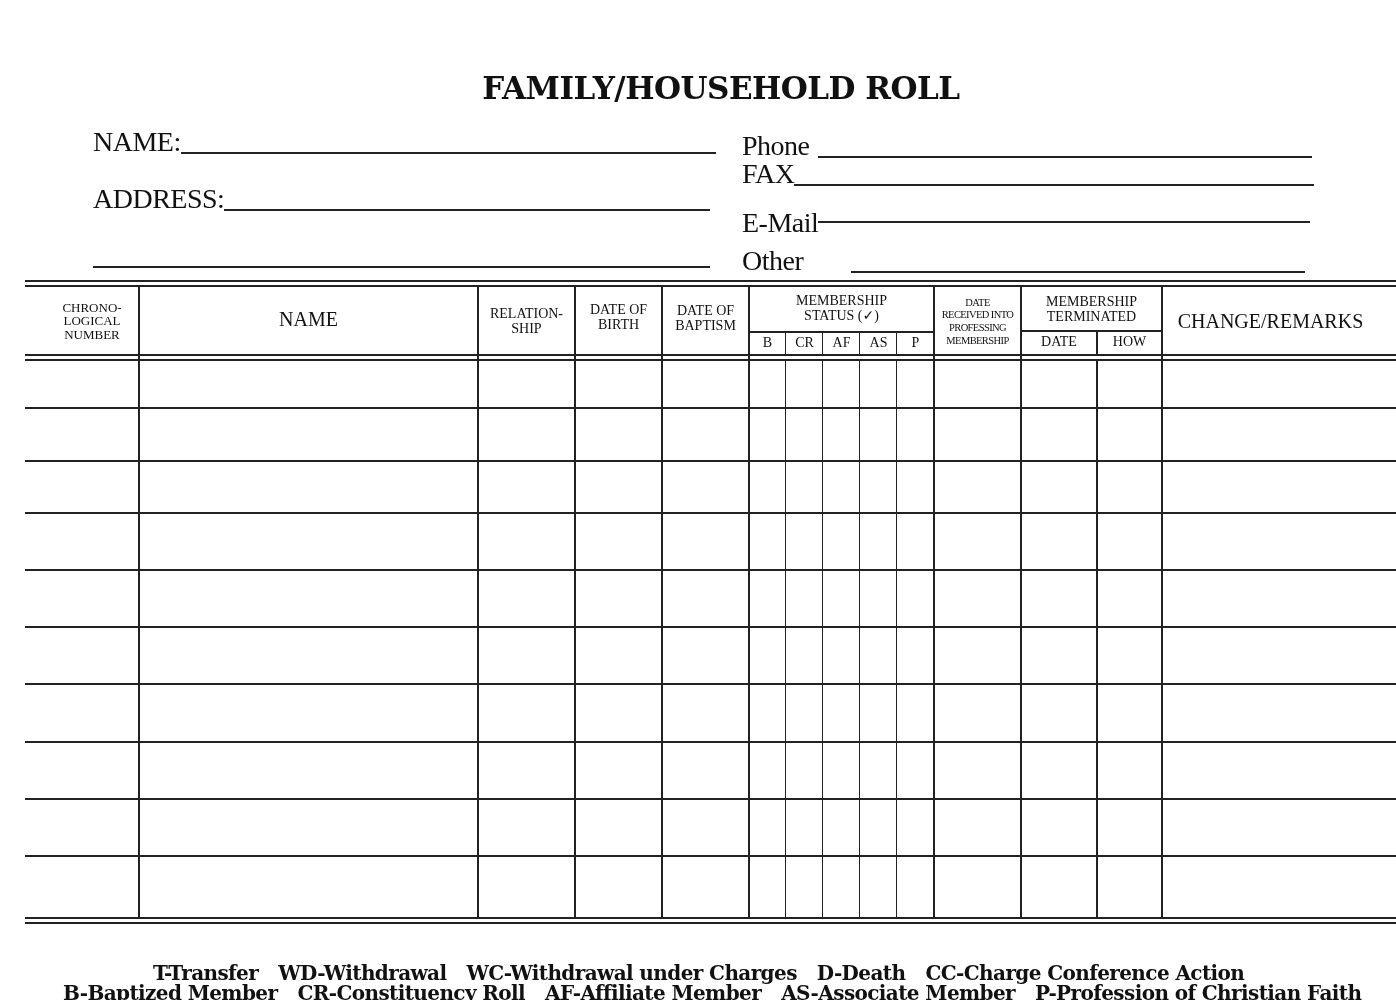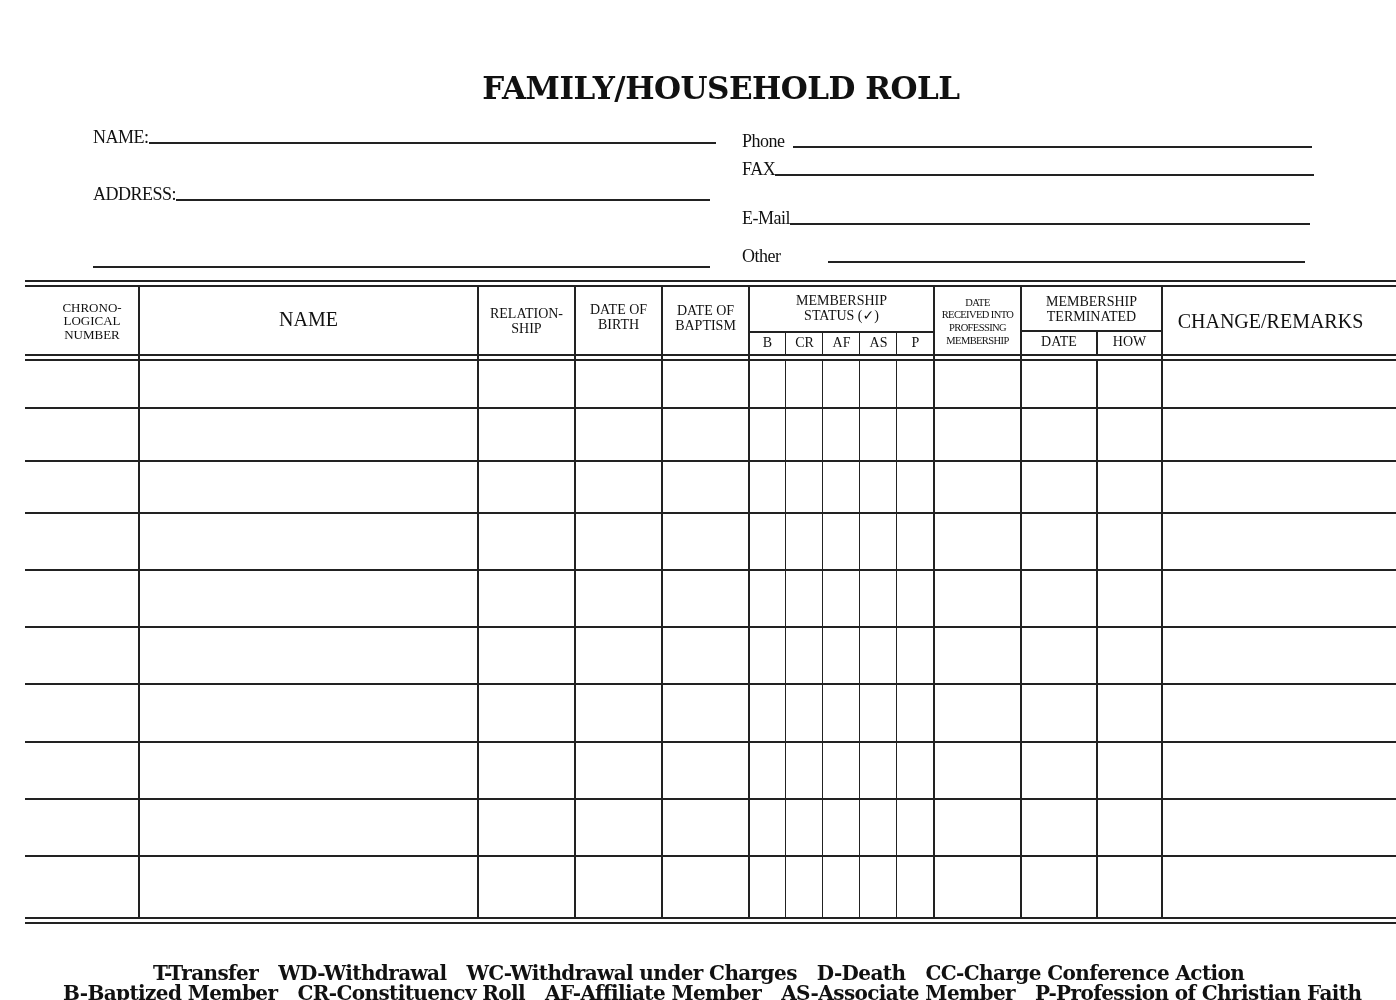--- a/index.html
+++ b/index.html
@@ -1,18 +1,18 @@
 <!DOCTYPE html>
 <html><head>
 <meta charset="utf-8">
 <style>
   html, body { margin:0; padding:0; background:#ffffff; }
   body { width:1396px; height:1000px; position:relative; overflow:hidden; color:#111; font-family:"DejaVu Serif", serif; }
   .title { position:absolute; left:0; width:1442px; top:70px; text-align:center; font-family:"DejaVu Serif", serif; font-weight:bold; font-size:31px; letter-spacing:-0.5px; color:#111; }
-  .field { position:absolute; display:flex; align-items:flex-end; font-size:18px; font-family:"Liberation Serif", serif; }
+  .field { position:absolute; display:flex; align-items:flex-end; font-size:28px; font-family:"Liberation Serif", serif; }
   .field .lbl { white-space:nowrap; line-height:1; letter-spacing:-0.5px; }
   .field .line { flex:1; border-bottom:2px solid #222; height:0; margin-bottom:2px; }
   .hr { position:absolute; left:25px; right:0; height:0; border-top:2px solid #222; }
   .vl { position:absolute; width:0; border-left:2px solid #222; }
   .thin { border-left-width:1.5px; }
   .hl { position:absolute; height:0; border-top:2px solid #222; }
   .hd { position:absolute; text-align:center; font-family:"Liberation Serif", serif; color:#111; line-height:1.05; display:flex; align-items:center; justify-content:center; }
   .hd-sm { font-size:14px; }
   .hd-xs { font-size:10.5px; letter-spacing:-0.6px; line-height:1.2; }
   .hd-lg { font-size:20px; }
@@ -38,21 +38,21 @@
 </div>
 
 <div class="field" style="left:742px; top:132px; width:570px;gap:8px;">
   <span class="lbl">Phone</span>
   <span class="line"></span>
 </div>
 <div class="field" style="left:742px; top:160px; width:572px;">
   <span class="lbl">FAX</span>
   <span class="line"></span>
 </div>
-<div class="field" style="left:742px; top:209px; width:568px;">
+<div class="field" style="left:742px; top:209px; width:568px;align-items:center;">
   <span class="lbl">E-Mail</span>
   <span class="line"></span>
 </div>
 <div class="field" style="left:742px; top:247px; width:563px;gap:48px;">
   <span class="lbl">Other</span>
   <span class="line"></span>
 </div>
 
 <div class="hr" style="top:280px;"></div>
 <div class="hr" style="top:285px;"></div>

